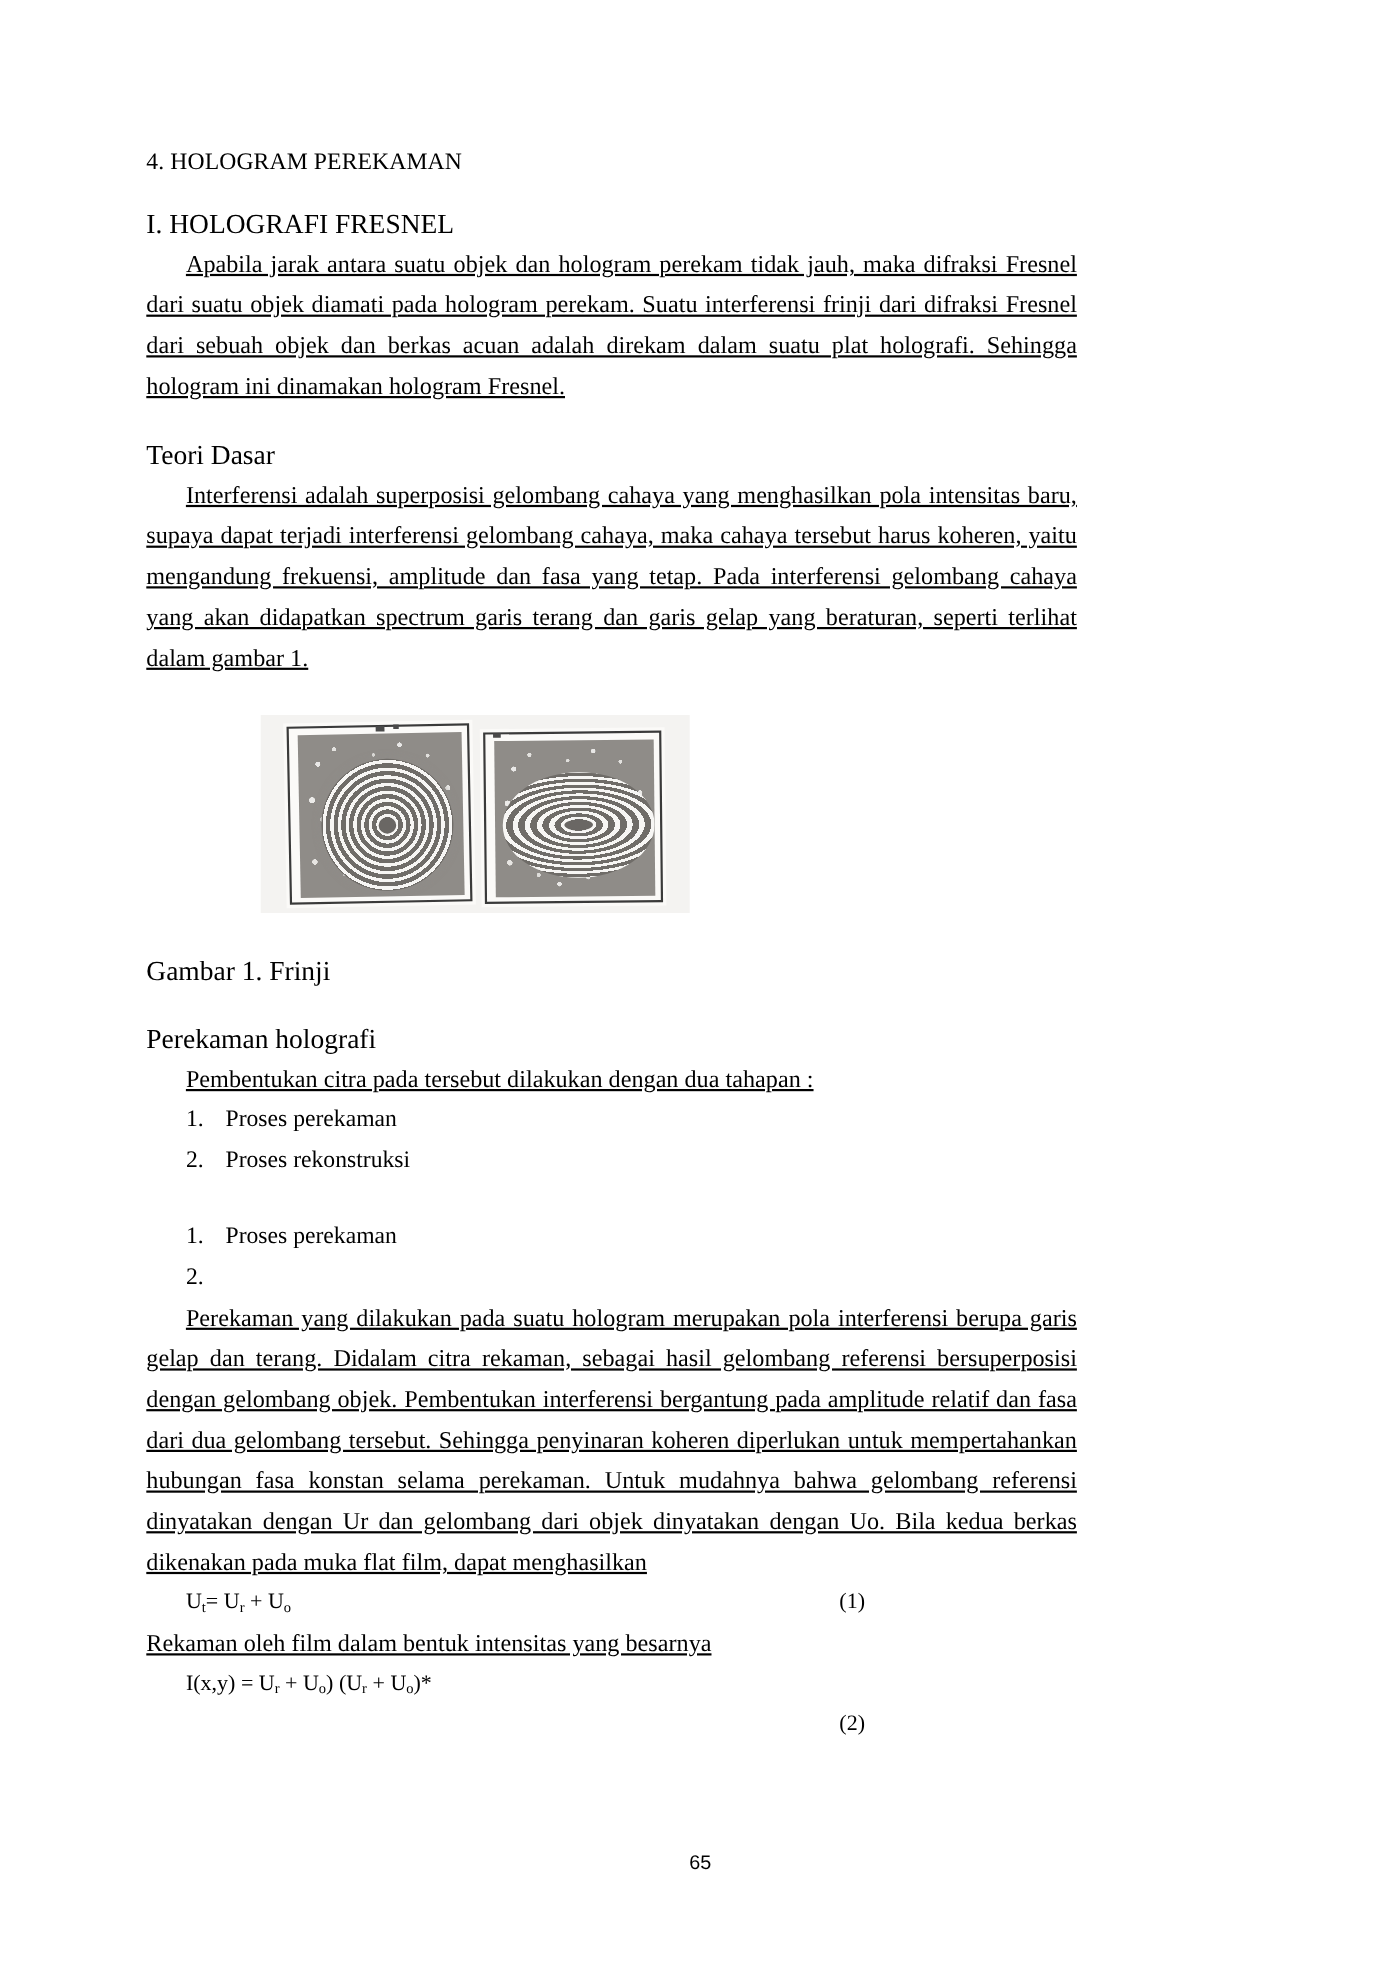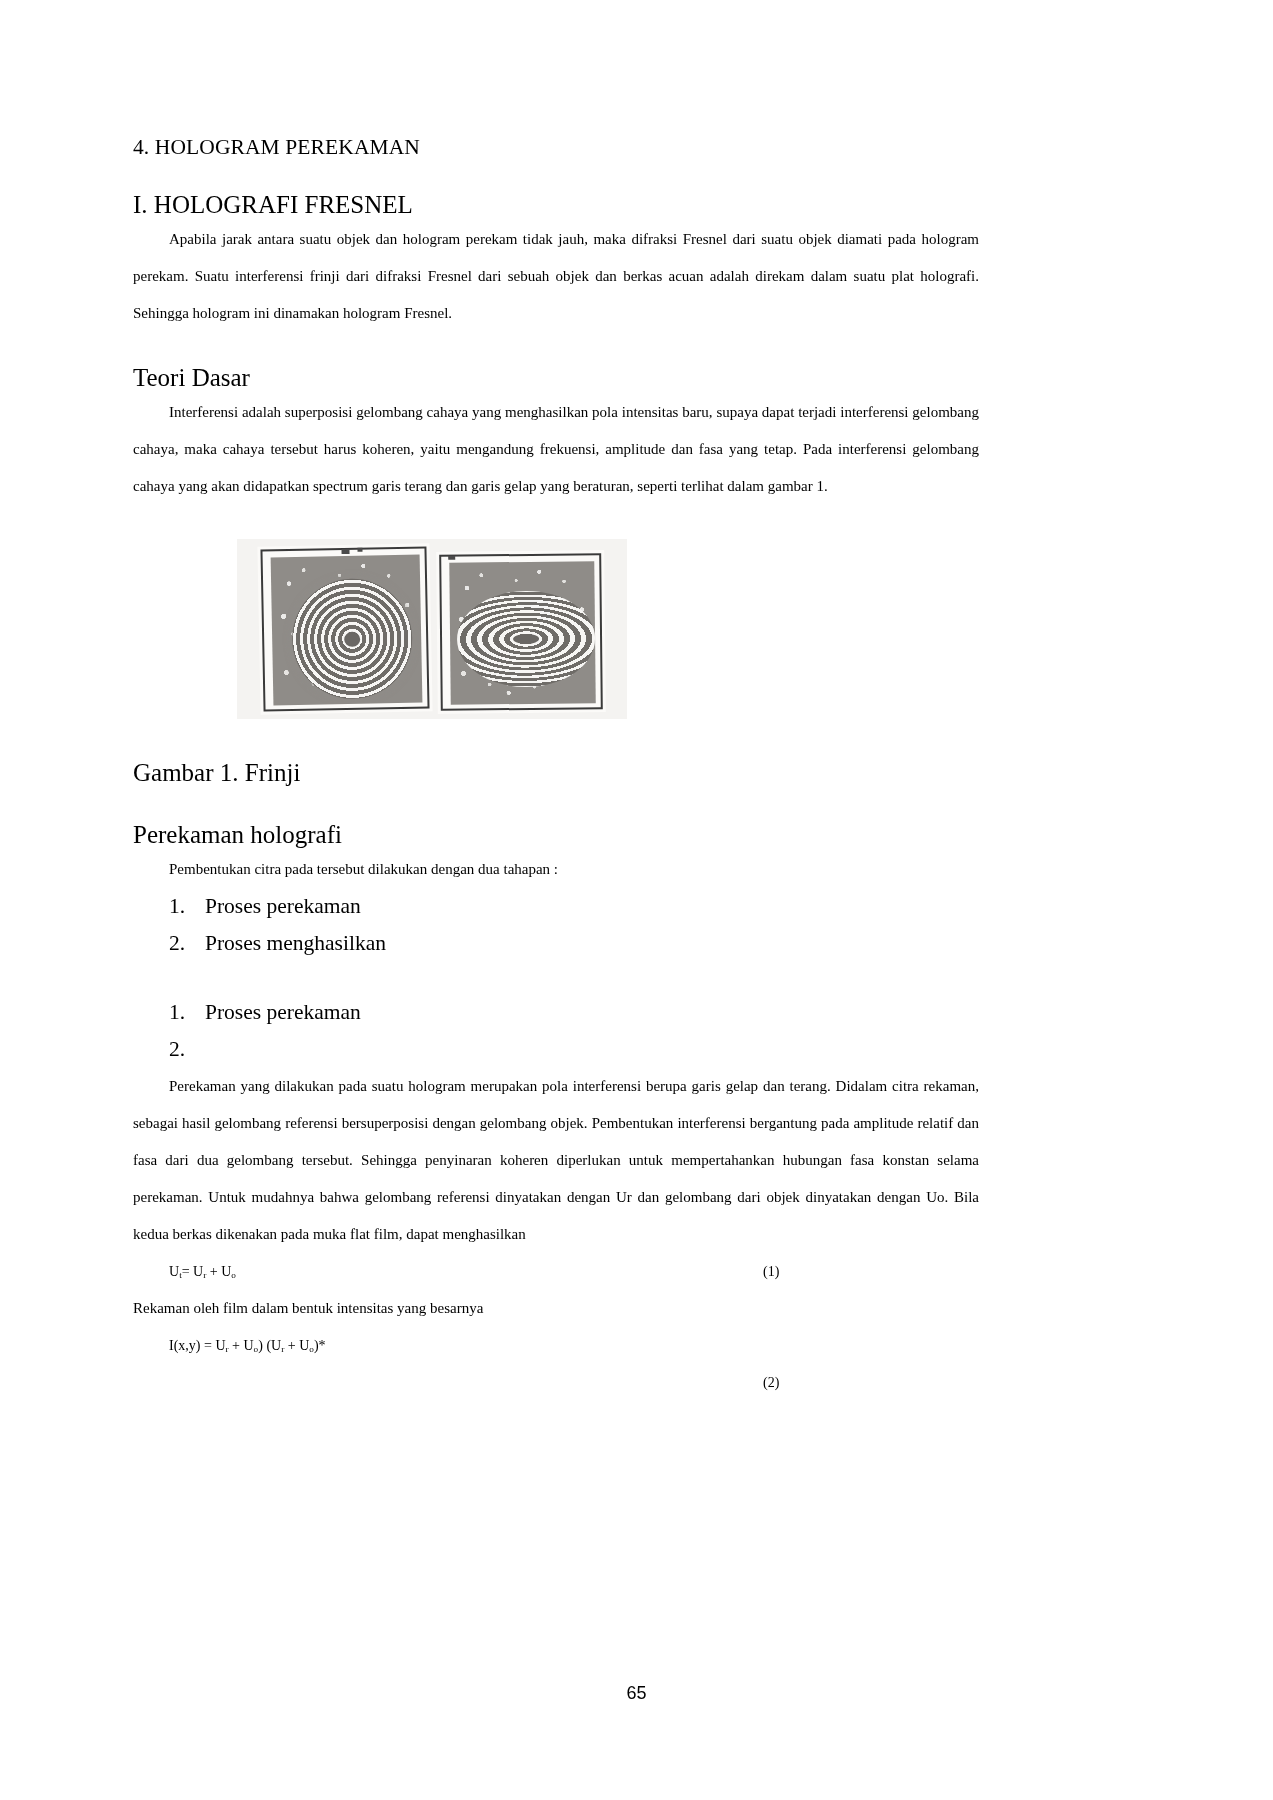--- a/index.html
+++ b/index.html
@@ -36,26 +36,27 @@
     line-height: 28px;
     margin: 0 0 30px 0;
     letter-spacing: 0.1px;
   }
   .subheading {
     font-size: 25px;
     line-height: 28px;
     margin: 0 0 2px 0;
   }
   .para {
-    font-size: 15px;
+    font-size: 22px;
     line-height: 37px;
     text-align: justify;
     text-justify: inter-word;
     margin: 0;
     hyphens: none;
+    text-decoration: underline;
   }
   .para.indent {
     text-indent: 36px;
   }
   .gap-md { height: 32px; }
   .gap-lg { height: 40px; }
 
   
   .figure-wrap {
     margin: 34px 0 0 0;
@@ -185,21 +186,21 @@
   }
   .list-num {
     width: 36px;
     flex: 0 0 36px;
   }
   .list-text { flex: 1 1 auto; }
 
   
   .eq-row {
     position: relative;
-    font-size: 14px;
+    font-size: 20px;
     line-height: 37px;
   }
   .eq-body {
     display: inline-block;
     padding-left: 36px;
   }
   .eq-body.deep { padding-left: 66px; }
   .eq-tag {
     position: absolute;
     left: 630px;
@@ -281,21 +282,21 @@
 
     <p class="para indent">Pembentukan citra pada tersebut dilakukan dengan dua tahapan :</p>
 
     <ul class="list">
       <li class="list-item">
         <span class="list-num">1.</span>
         <span class="list-text">Proses perekaman</span>
       </li>
       <li class="list-item">
         <span class="list-num">2.</span>
-        <span class="list-text">Proses menghasilkan</span>
+        <span class="list-text">Proses rekonstruksi</span>
       </li>
     </ul>
 
     <div class="gap-md"></div>
 
     <ul class="list">
       <li class="list-item">
         <span class="list-num">1.</span>
         <span class="list-text">Proses perekaman</span>
       </li>

